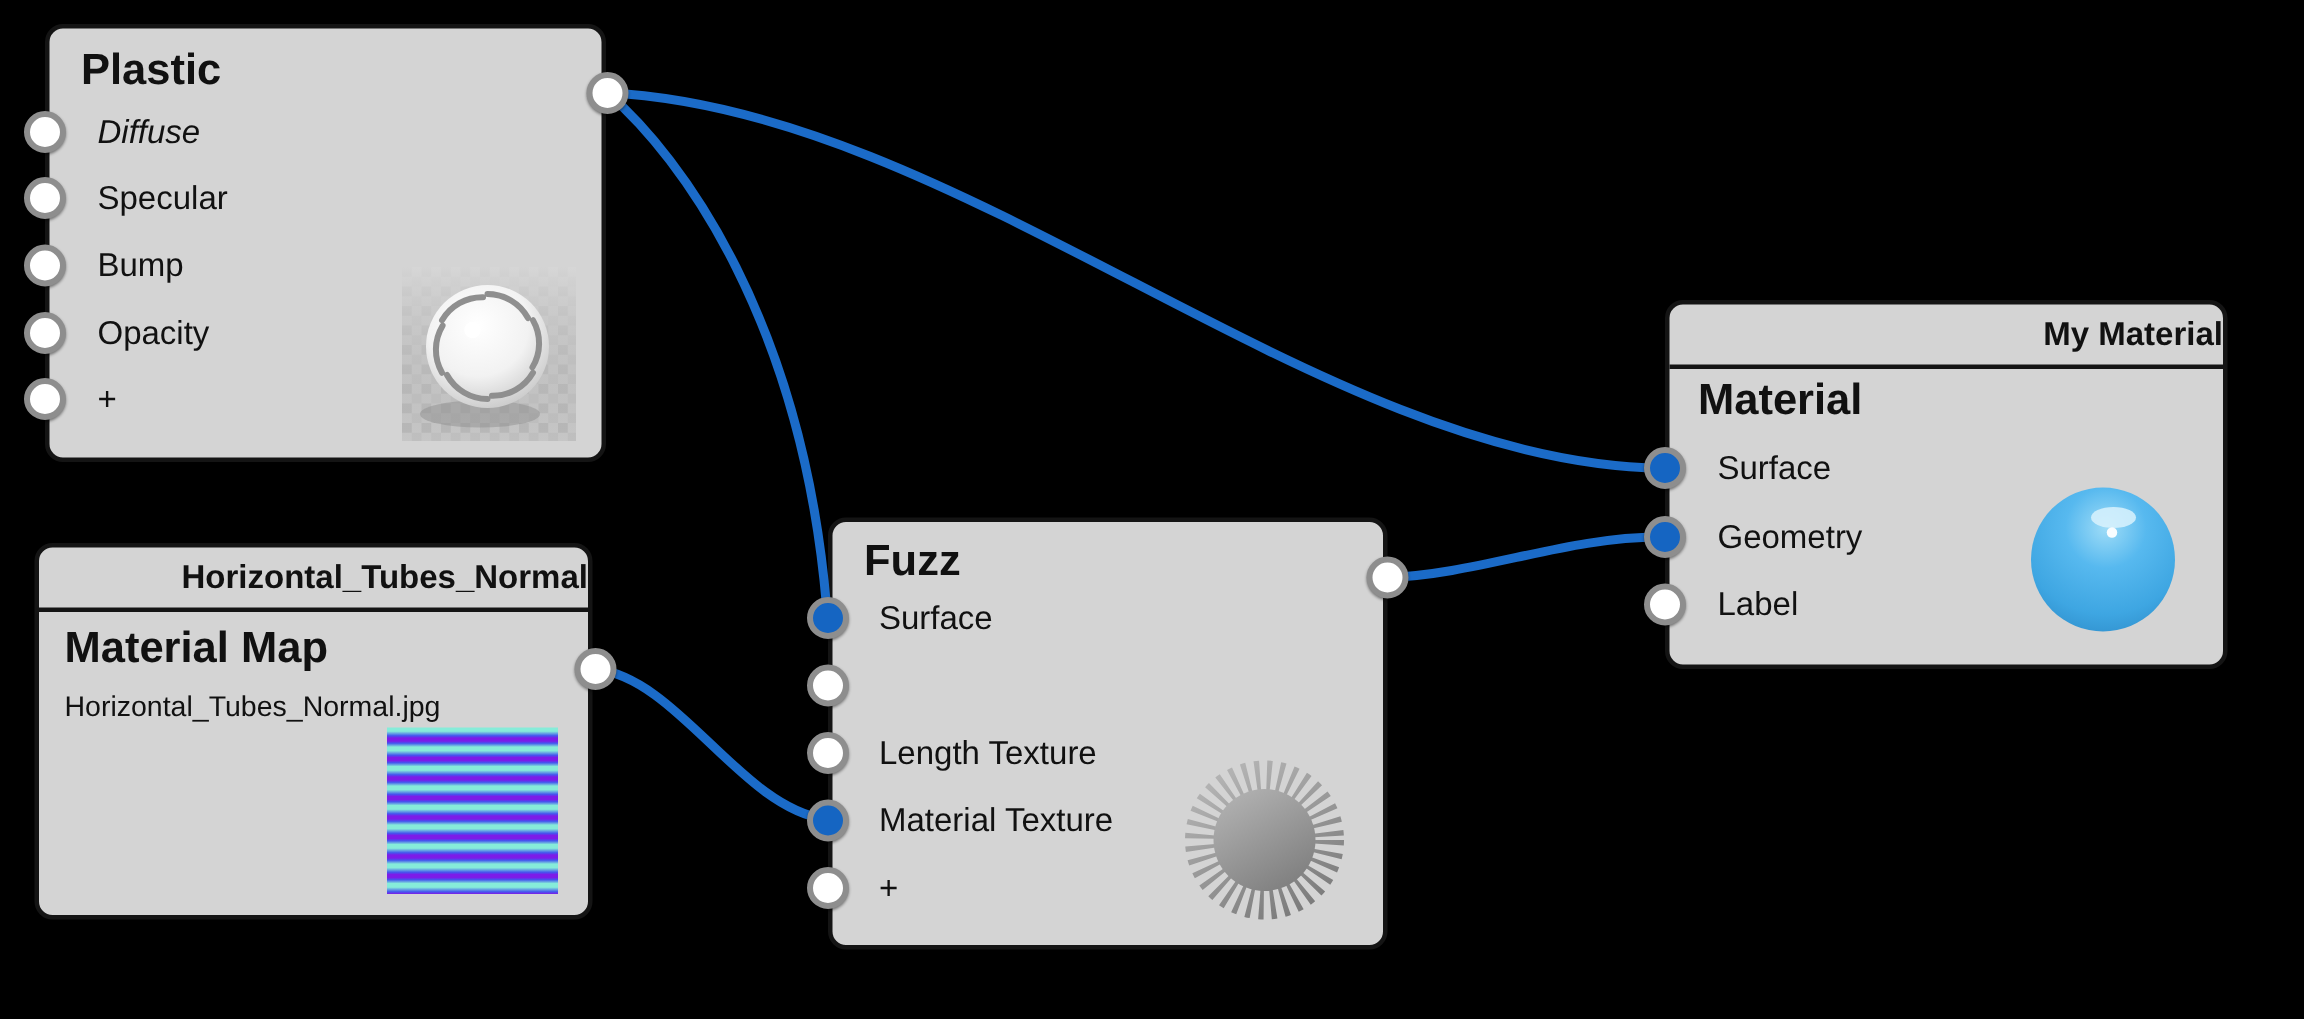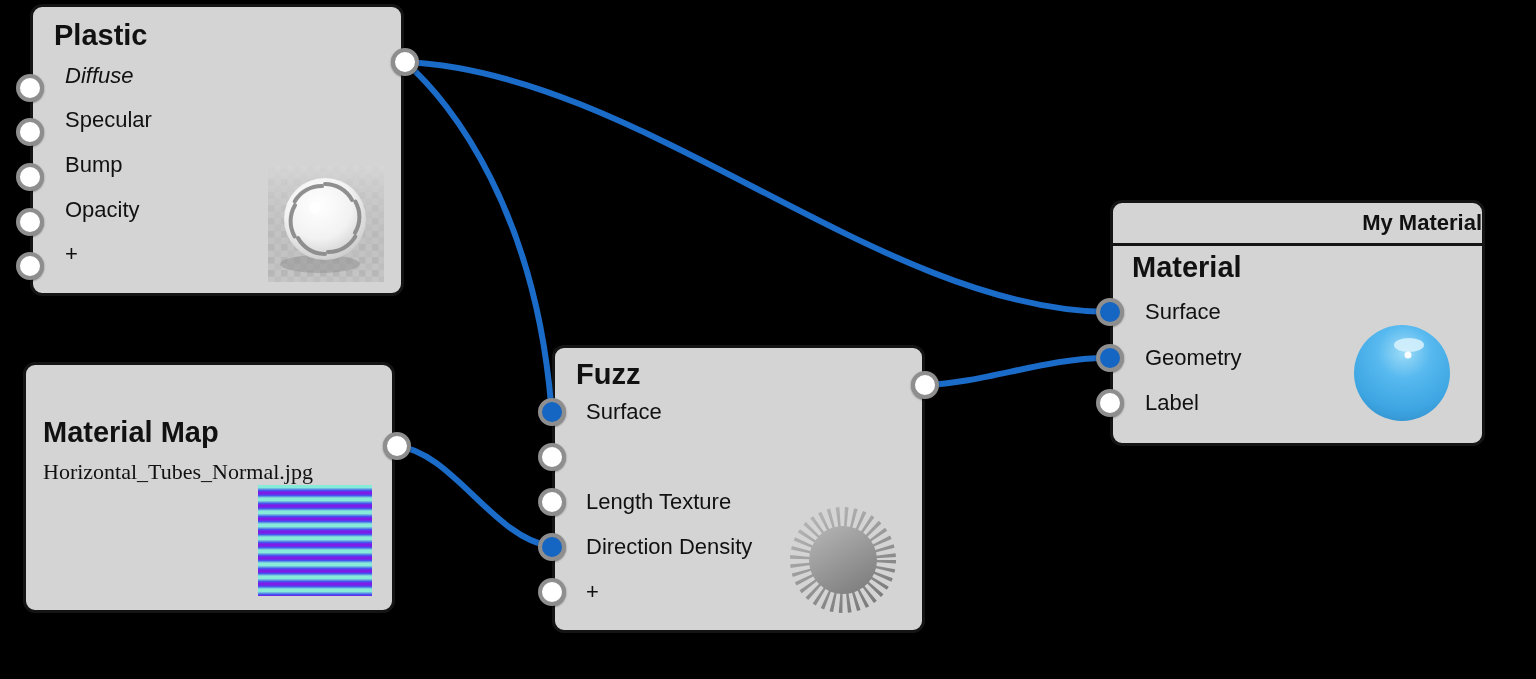--- a/index.html
+++ b/index.html
@@ -11,40 +11,40 @@
     position:absolute;background:#d4d4d4;border:3px solid #141414;border-radius:12px;
     box-sizing:border-box;box-shadow:2px 3px 3px rgba(0,0,0,.6);
   }
   .node-header{
     position:absolute;left:0;top:0;width:100%;height:40px;line-height:40px;
     text-align:right;font-weight:bold;font-size:22px;border-bottom:3px solid #141414;
     box-sizing:content-box;
   }
   .node-title{position:absolute;font-weight:bold;font-size:29px;line-height:34px;white-space:nowrap;}
   .port-label{position:absolute;font-size:22px;height:28px;line-height:28px;white-space:nowrap;}
-  .filename{position:absolute;font-size:22px;height:28px;line-height:28px;white-space:nowrap;font-family:Liberation Serif, serif;}
+  .filename{position:absolute;font-size:19px;height:28px;line-height:28px;white-space:nowrap;}
   .port{
     position:absolute;width:20px;height:20px;border:4px solid #8e8e8e;border-radius:50%;
     background:#fff;box-sizing:content-box;z-index:3;box-shadow:0 1px 2px rgba(0,0,0,.45);
   }
   .port.connected{background:#1565c2;}
   #wires{position:absolute;left:0;top:0;z-index:2;pointer-events:none;}
   #wires path{pointer-events:stroke;}
   .preview{position:absolute;overflow:hidden;}
   .stripes{
     background:repeating-linear-gradient(to bottom,
       #86ecd9 0px,#86ecd9 2.5px,#4456ee 5.5px,#7c1ce8 7px,#7c1ce8 9px,#4456ee 10.5px,#86ecd9 13px);
   }
 </style>
 </head>
 <body>
 
 <div id="canvas">
 
-  <div class="node" style="left:30px;top:4px;width:374px;height:292px;">
+  <div class="node" style="left:30px;top:16px;width:374px;height:292px;">
     <div class="node-title" style="left:21px;top:11px;">Plastic</div>
     <div class="port-label" style="left:32px;top:55px;font-style:italic;">Diffuse</div>
     <div class="port-label" style="left:32px;top:99px;">Specular</div>
     <div class="port-label" style="left:32px;top:144px;">Bump</div>
     <div class="port-label" style="left:32px;top:189px;">Opacity</div>
     <div class="port-label" style="left:32px;top:233px;">+</div>
 
     <div class="preview" style="left:235px;top:159px;width:116px;height:116px;">
       <svg width="116" height="116" viewBox="0 0 116 116">
         <defs>
@@ -74,30 +74,31 @@
           <path d="M 57 18 a 31 31 0 0 1 27 16" transform="rotate(180 57 53)"></path>
           <path d="M 57 18 a 31 31 0 0 1 27 16" transform="rotate(240 57 53)"></path>
           <path d="M 57 18 a 31 31 0 0 1 27 16" transform="rotate(300 57 53)"></path>
         </g>
         <circle cx="47" cy="42" r="5.5" fill="#ffffff"></circle>
       </svg>
     </div>
   </div>
 
   <div class="node" style="left:23px;top:362px;width:372px;height:251px;">
+    <div class="node-header">Horizontal_Tubes_Normal</div>
     <div class="node-title" style="left:17px;top:50px;">Material Map</div>
     <div class="filename" style="left:17px;top:93px;">Horizontal_Tubes_Normal.jpg</div>
     <div class="preview stripes" style="left:232px;top:120px;width:114px;height:111px;"></div>
   </div>
 
   <div class="node" style="left:552px;top:345px;width:373px;height:288px;">
     <div class="node-title" style="left:21px;top:9px;text-align:right;">Fuzz</div>
     <div class="port-label" style="left:31px;top:50px;">Surface</div>
     <div class="port-label" style="left:31px;top:140px;">Length Texture</div>
-    <div class="port-label" style="left:31px;top:185px;">Direction Density</div>
+    <div class="port-label" style="left:31px;top:185px;">Material Texture</div>
     <div class="port-label" style="left:31px;top:230px;">+</div>
 
     <div class="preview" style="left:231px;top:155px;width:114px;height:114px;">
       <svg width="114" height="114" viewBox="0 0 114 114">
         <defs>
           <linearGradient id="fzg" x1="0.2" y1="0" x2="0.8" y2="1">
             <stop offset="0" stop-color="#b2b2b2"></stop>
             <stop offset="1" stop-color="#7d7d7d"></stop>
           </linearGradient>
         </defs>

